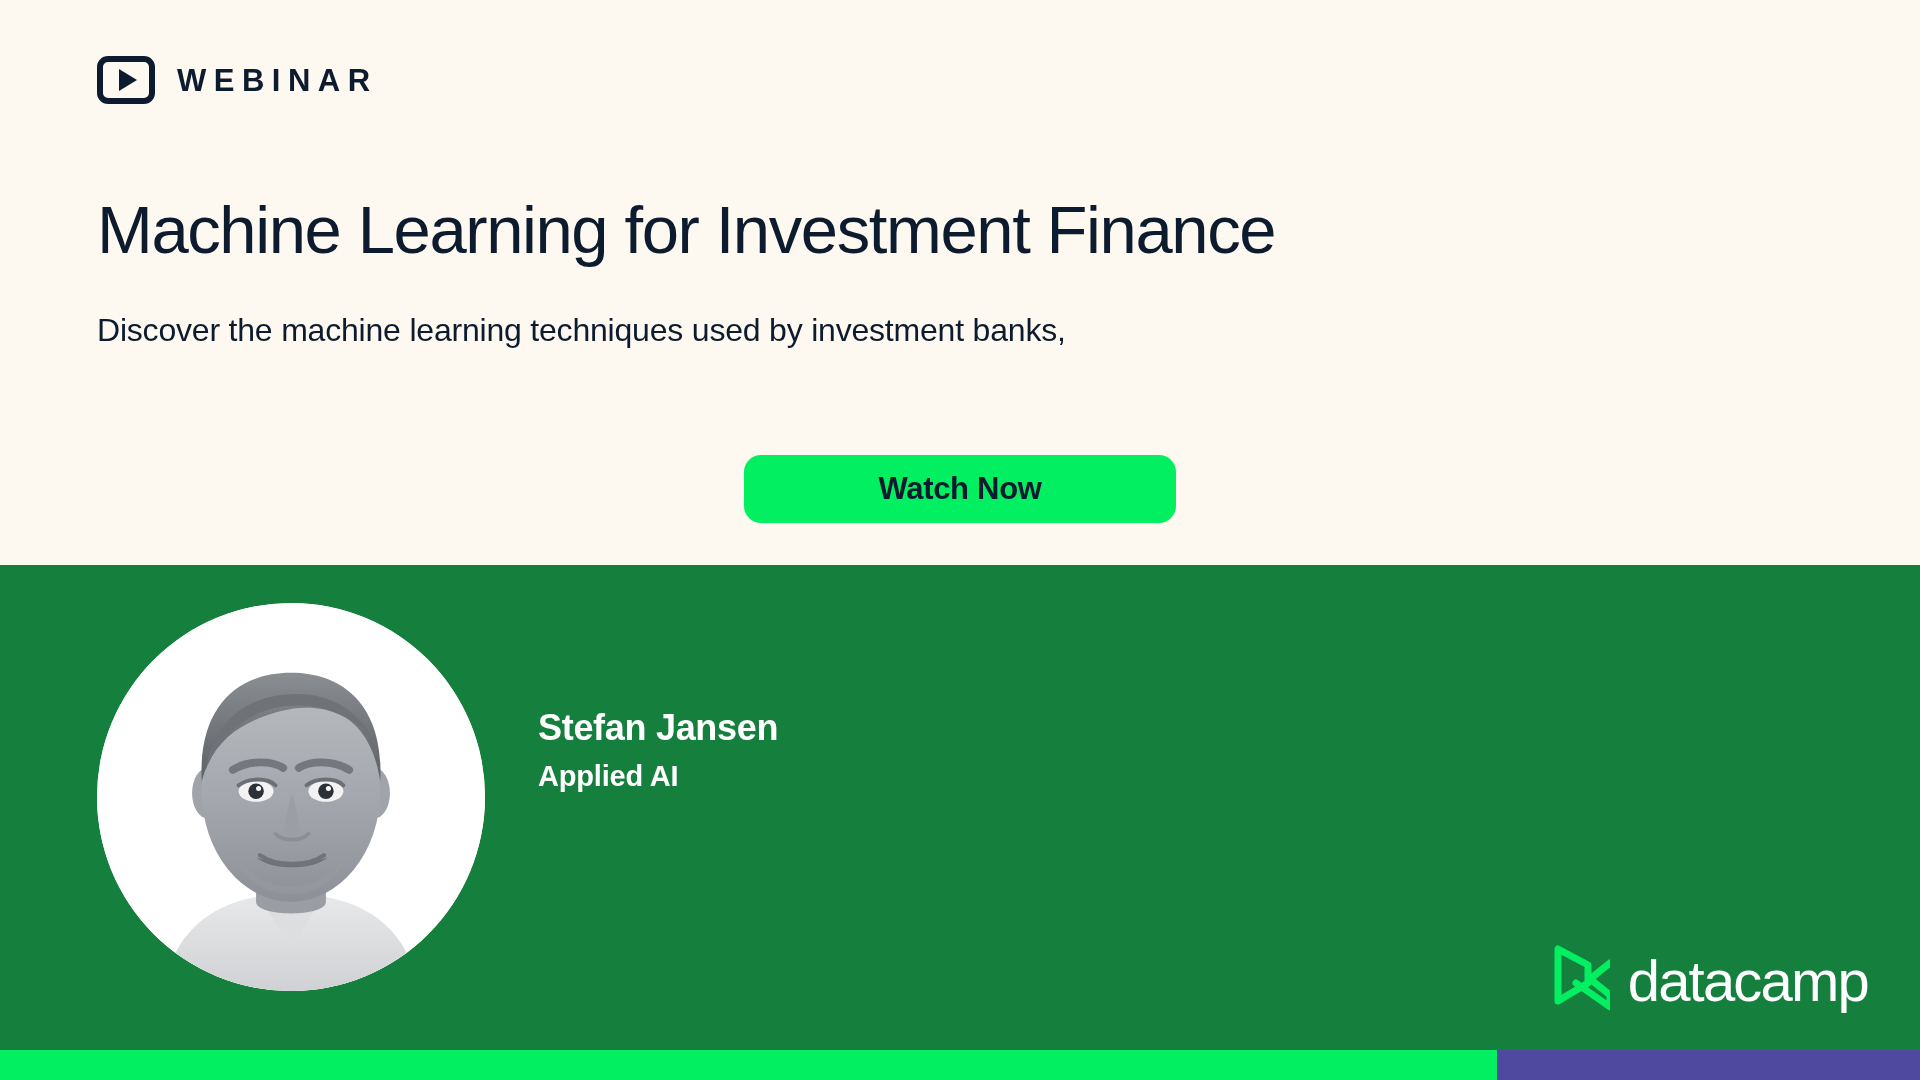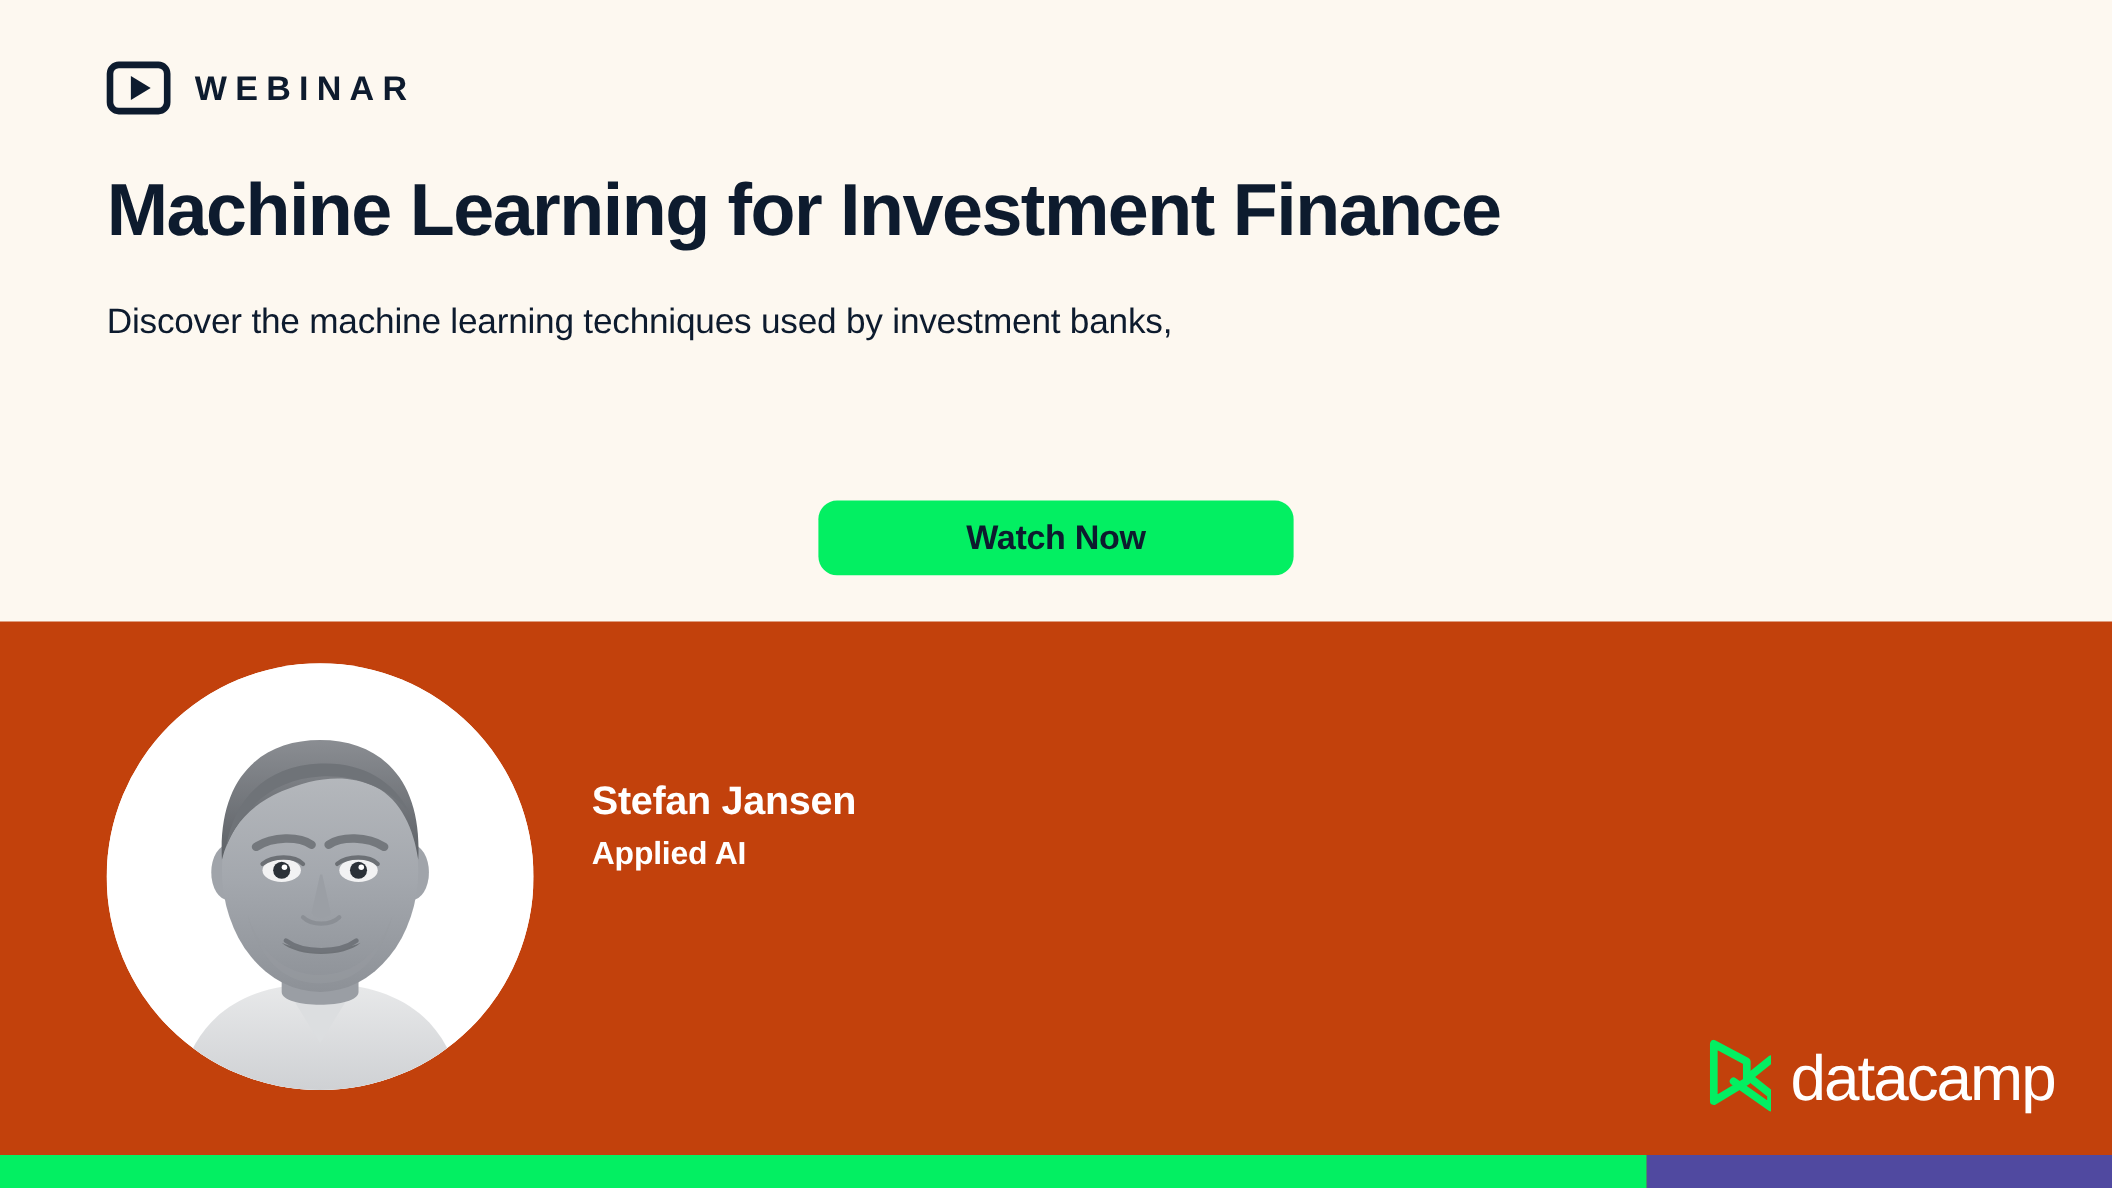--- a/index.html
+++ b/index.html
@@ -53,23 +53,23 @@
   .webinar-word {
     font-size:31px;
     font-weight:bold;
     letter-spacing:7.5px;
     color:#0D1B2E;
     line-height:1;
   }
 
   
   .headline {
-    margin-top:52px;
+    margin-top:90px;
     font-size:67px;
-    font-weight:bold;
+    font-weight:normal;
     color:#0D1B2E;
     letter-spacing:-1.4px;
     line-height:1.06;
     white-space:nowrap;
   }
 
   
   .subtitle {
     margin-top:32px;
     font-size:32px;
@@ -100,21 +100,21 @@
     font-weight:bold;
     letter-spacing:-0.3px;
     cursor:pointer;
     font-family:"Liberation Sans", sans-serif;
   }
 
   
   .bottom-section {
     position:relative;
     flex:1;
-    background:#c2410c;
+    background:#15803d;
   }
 
   .avatar {
     position:absolute;
     left:97px;
     top:38px;
     width:388px;
     height:388px;
     border-radius:50%;
     overflow:hidden;

